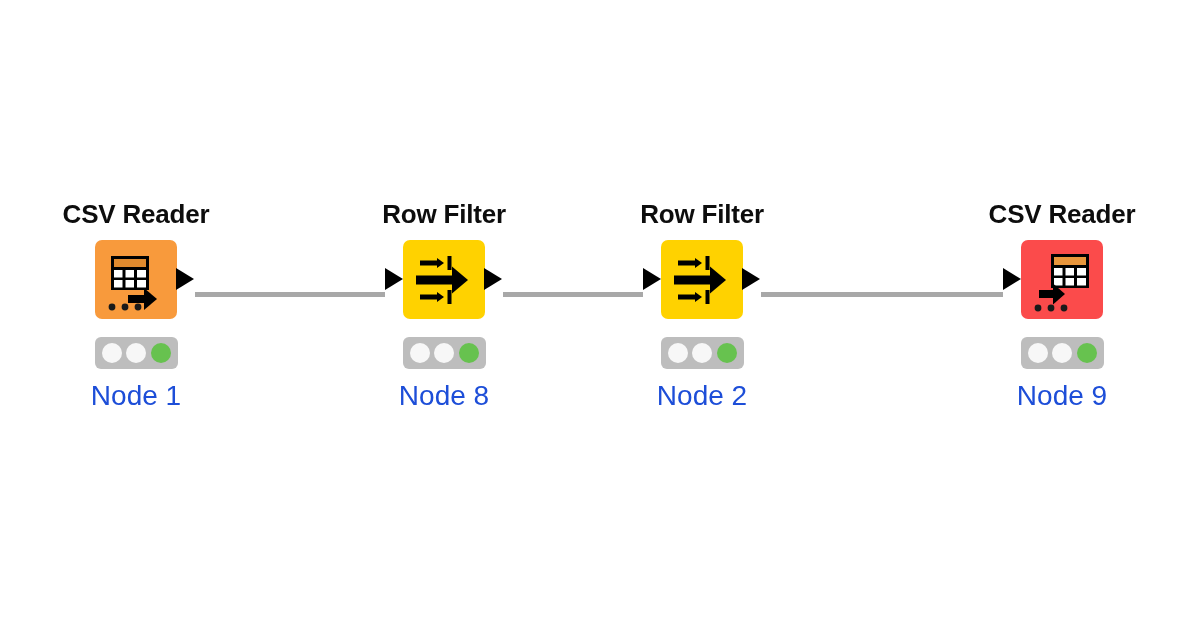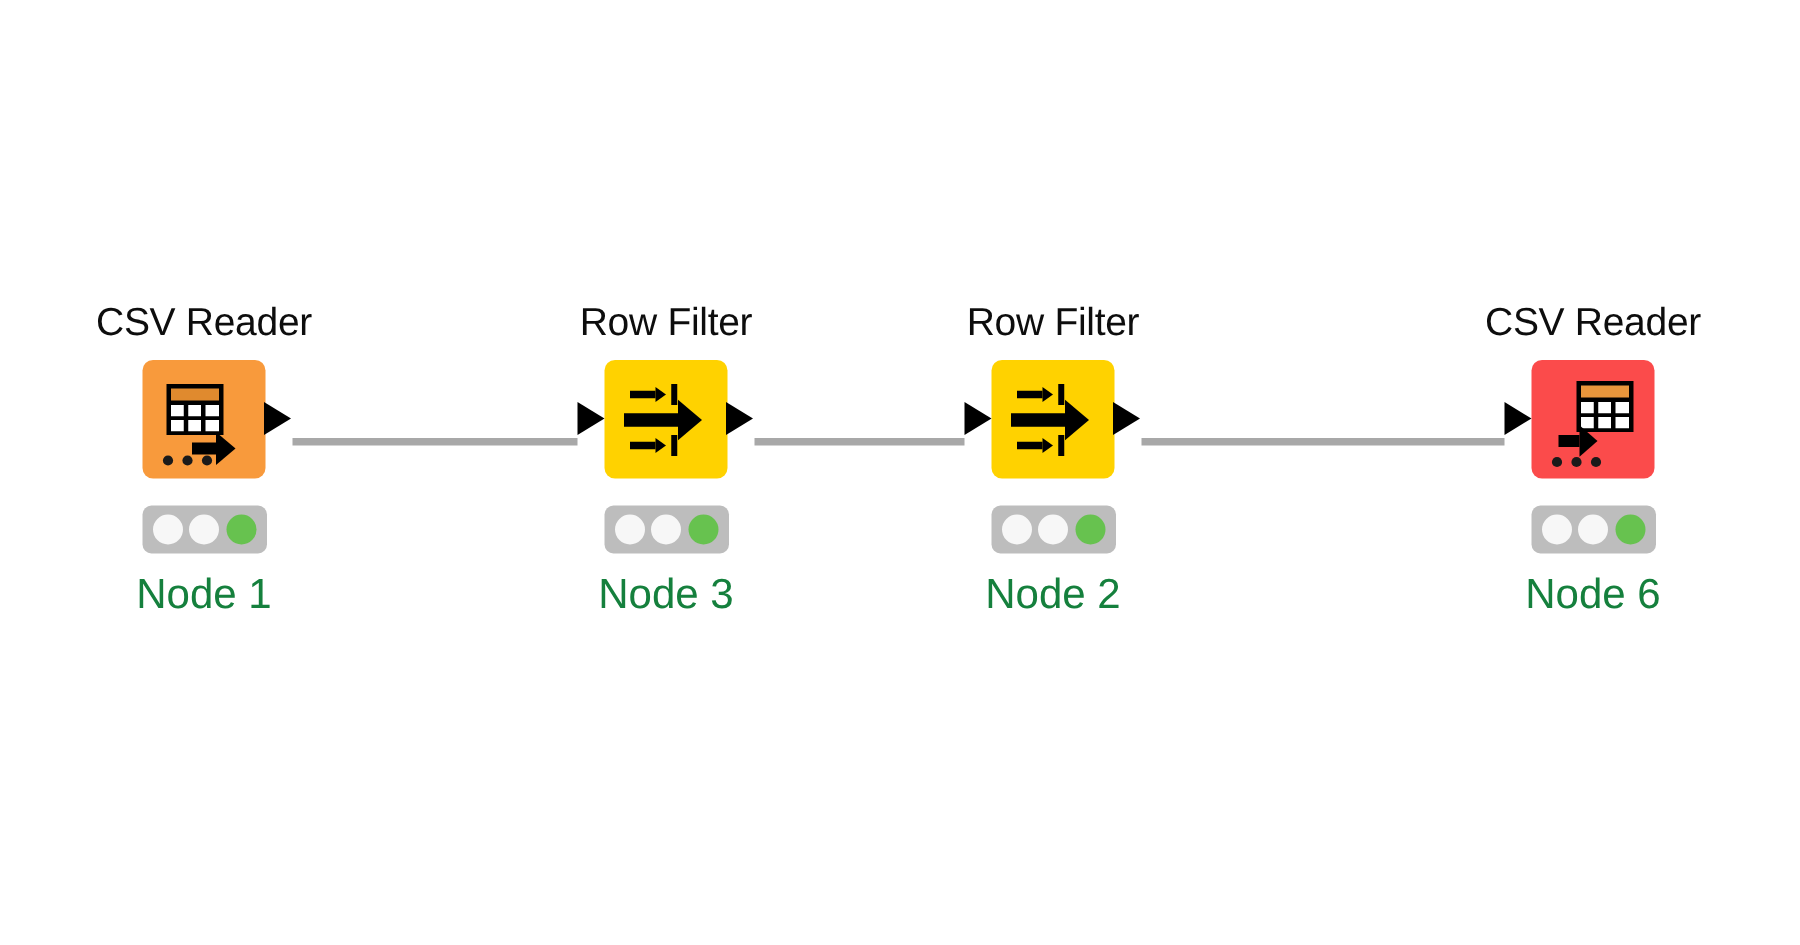--- a/index.html
+++ b/index.html
@@ -50,21 +50,21 @@
     text-align: center;
   }
 
   .node-title {
     position: absolute;
     left: 0;
     top: 0;
     width: 200px;
     text-align: center;
     font-size: 26px;
-    font-weight: normal;
+    font-weight: bold;
     color: #0d0d0d;
     line-height: 30px;
     letter-spacing: -0.2px;
     white-space: nowrap;
   }
 
   
   .node-body {
     position: absolute;
     left: 0;
@@ -121,21 +121,21 @@
 
   
   .node-label {
     position: absolute;
     left: 0;
     top: 180px;
     width: 200px;
     text-align: center;
     font-size: 28px;
     font-weight: normal;
-    color: #15803d;
+    color: #1d4ed8;
     line-height: 34px;
     white-space: nowrap;
   }
 
   .icon-svg {
     position: absolute;
     left: 0;
     top: 0;
     width: 82px;
     height: 79px;
@@ -218,21 +218,21 @@
       <div class="port port-in"></div>
       <div class="port port-out"></div>
     </div>
 
     <div class="status-bar">
       <span class="led led-idle"></span>
           <span class="led led-idle"></span>
           <span class="led led-active"></span>
     </div>
 
-    <div class="node-label">Node 3</div>
+    <div class="node-label">Node 8</div>
   </div>
       <div class="node" style="left: 602px; top: 199px;">
     <div class="node-title">Row Filter</div>
 
     <div class="node-body">
       <div class="node-box" style="background:#ffd200">
         <svg class="icon-svg" viewBox="0 0 82 79" xmlns="http://www.w3.org/2000/svg">
     <g transform="translate(17,23)">
       <rect x="0" y="-2.5" width="17" height="5" fill="#000000"></rect>
       <polygon points="17,-5 24,0 17,5" fill="#000000"></polygon>
@@ -291,17 +291,17 @@
       <div class="port port-in"></div>
 
     </div>
 
     <div class="status-bar">
       <span class="led led-idle"></span>
           <span class="led led-idle"></span>
           <span class="led led-active"></span>
     </div>
 
-    <div class="node-label">Node 6</div>
+    <div class="node-label">Node 9</div>
   </div>
     </div>
 
 </div>
 
 </body></html>

